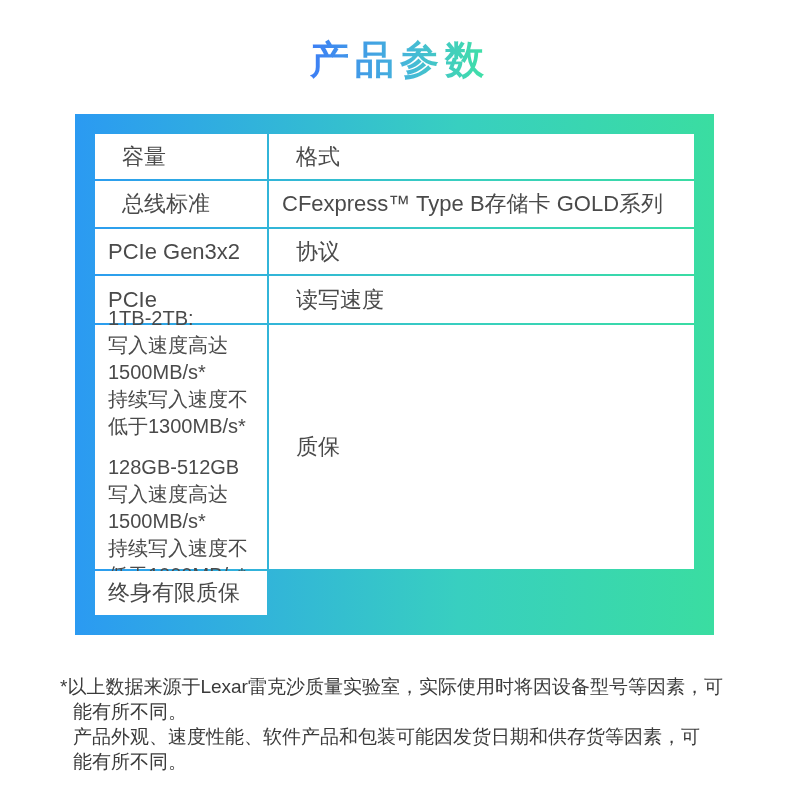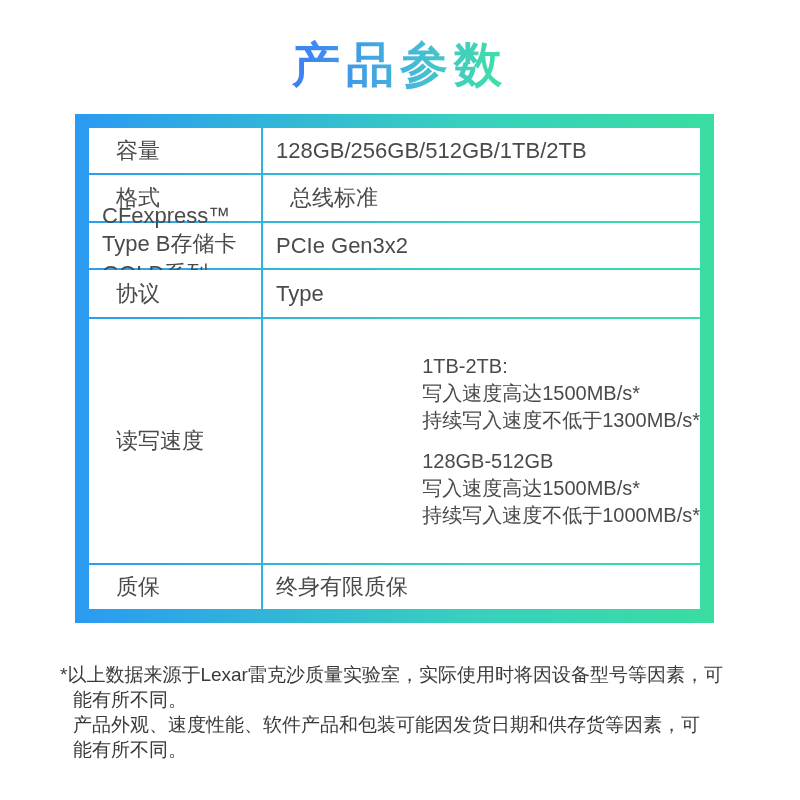--- a/index.html
+++ b/index.html
@@ -18,39 +18,39 @@
     box-sizing: border-box;
   }
   .title-wrap {
     text-align: center;
     margin-top: 33px;
     margin-bottom: 33px;
     height: 48px;
   }
   .page-title {
     display: inline-block;
-    font-size: 48px;
+    font-size: 39px;
     font-weight: bold;
     letter-spacing: 6px;
     background: linear-gradient(90deg, #3d7ef5 0%, #45b8d8 55%, #3fe3a3 100%);
     -webkit-background-clip: text;
     background-clip: text;
     -webkit-text-fill-color: transparent;
     color: transparent;
     margin: 0;
   }
   .spec-table {
     box-sizing: border-box;
     margin-left: 75px;
     width: 639px;
     display: grid;
     grid-template-columns: 172px 1fr;
     grid-template-rows: 45px 46px 45px 47px 244px 44px;
     gap: 2px;
-    padding: 14px;
+    padding: 20px;
     background: linear-gradient(90deg, #2b9af2 0%, #38cfc0 60%, #3adda1 100%);
   }
   .cell {
     background: #ffffff;
     display: flex;
     align-items: center;
     color: #4a4a4a;
     font-size: 22px;
   }
   .label-cell { padding-left: 27px; }
@@ -85,43 +85,40 @@
 
   <div class="title-wrap">
     <h1 class="page-title">产品参数</h1>
   </div>
 
   <div class="spec-table">
 
     <div class="cell label-cell">
       <span>容量</span>
     </div>
-    <div class="cell value-cell">
-      <span>128GB/256GB/512GB/1TB/2TB</span>
-    </div>
 
     <div class="cell label-cell">
       <span>格式</span>
     </div>
     <div class="cell label-cell">
       <span>总线标准</span>
     </div>
 
     <div class="cell value-cell">
       <span>CFexpress™ Type B存储卡 GOLD系列</span>
     </div>
     <div class="cell value-cell">
       <span>PCIe Gen3x2</span>
     </div>
 
     <div class="cell label-cell">
       <span>协议</span>
     </div>
     <div class="cell value-cell">
-      <span>Type</span>
+      <span>PCIe</span>
     </div>
 
     <div class="cell label-cell">
       <span>读写速度</span>
     </div>
     <div class="cell value-cell speed-cell">
       <span class="speed-block">
         <span class="speed-line">1TB-2TB:</span>
         <span class="speed-line">写入速度高达1500MB/s*</span>
         <span class="speed-line">持续写入速度不低于1300MB/s*</span>

